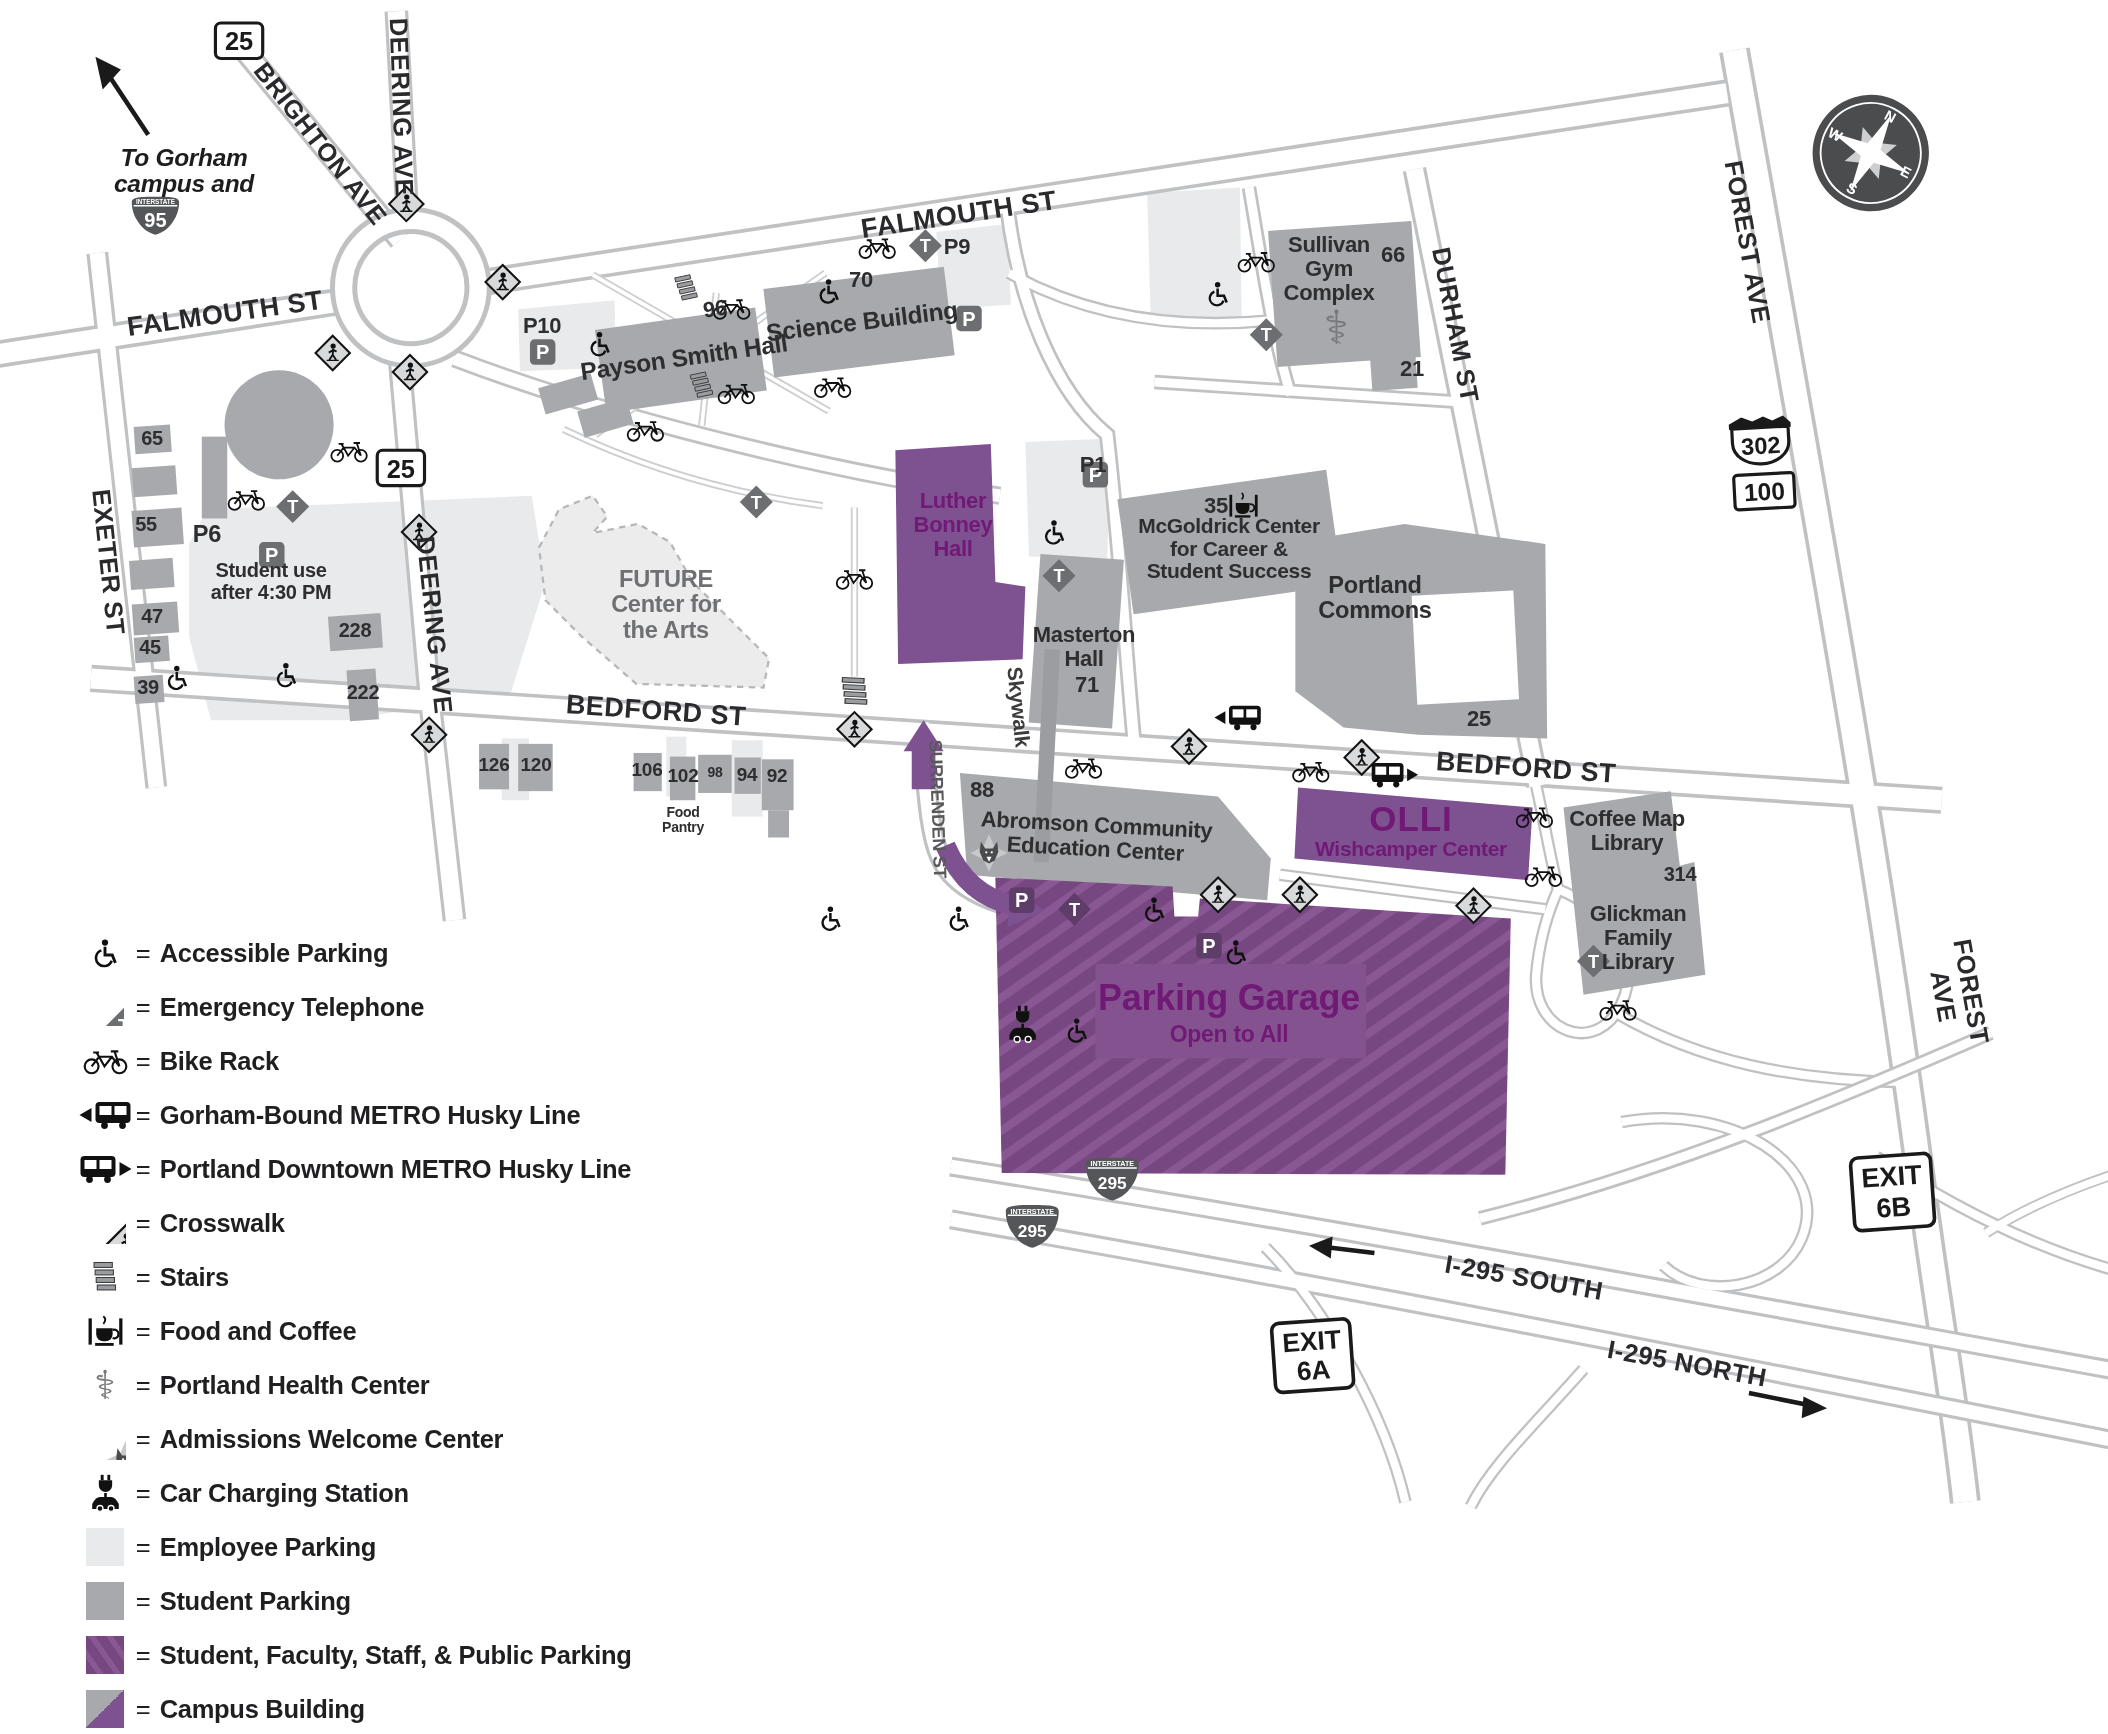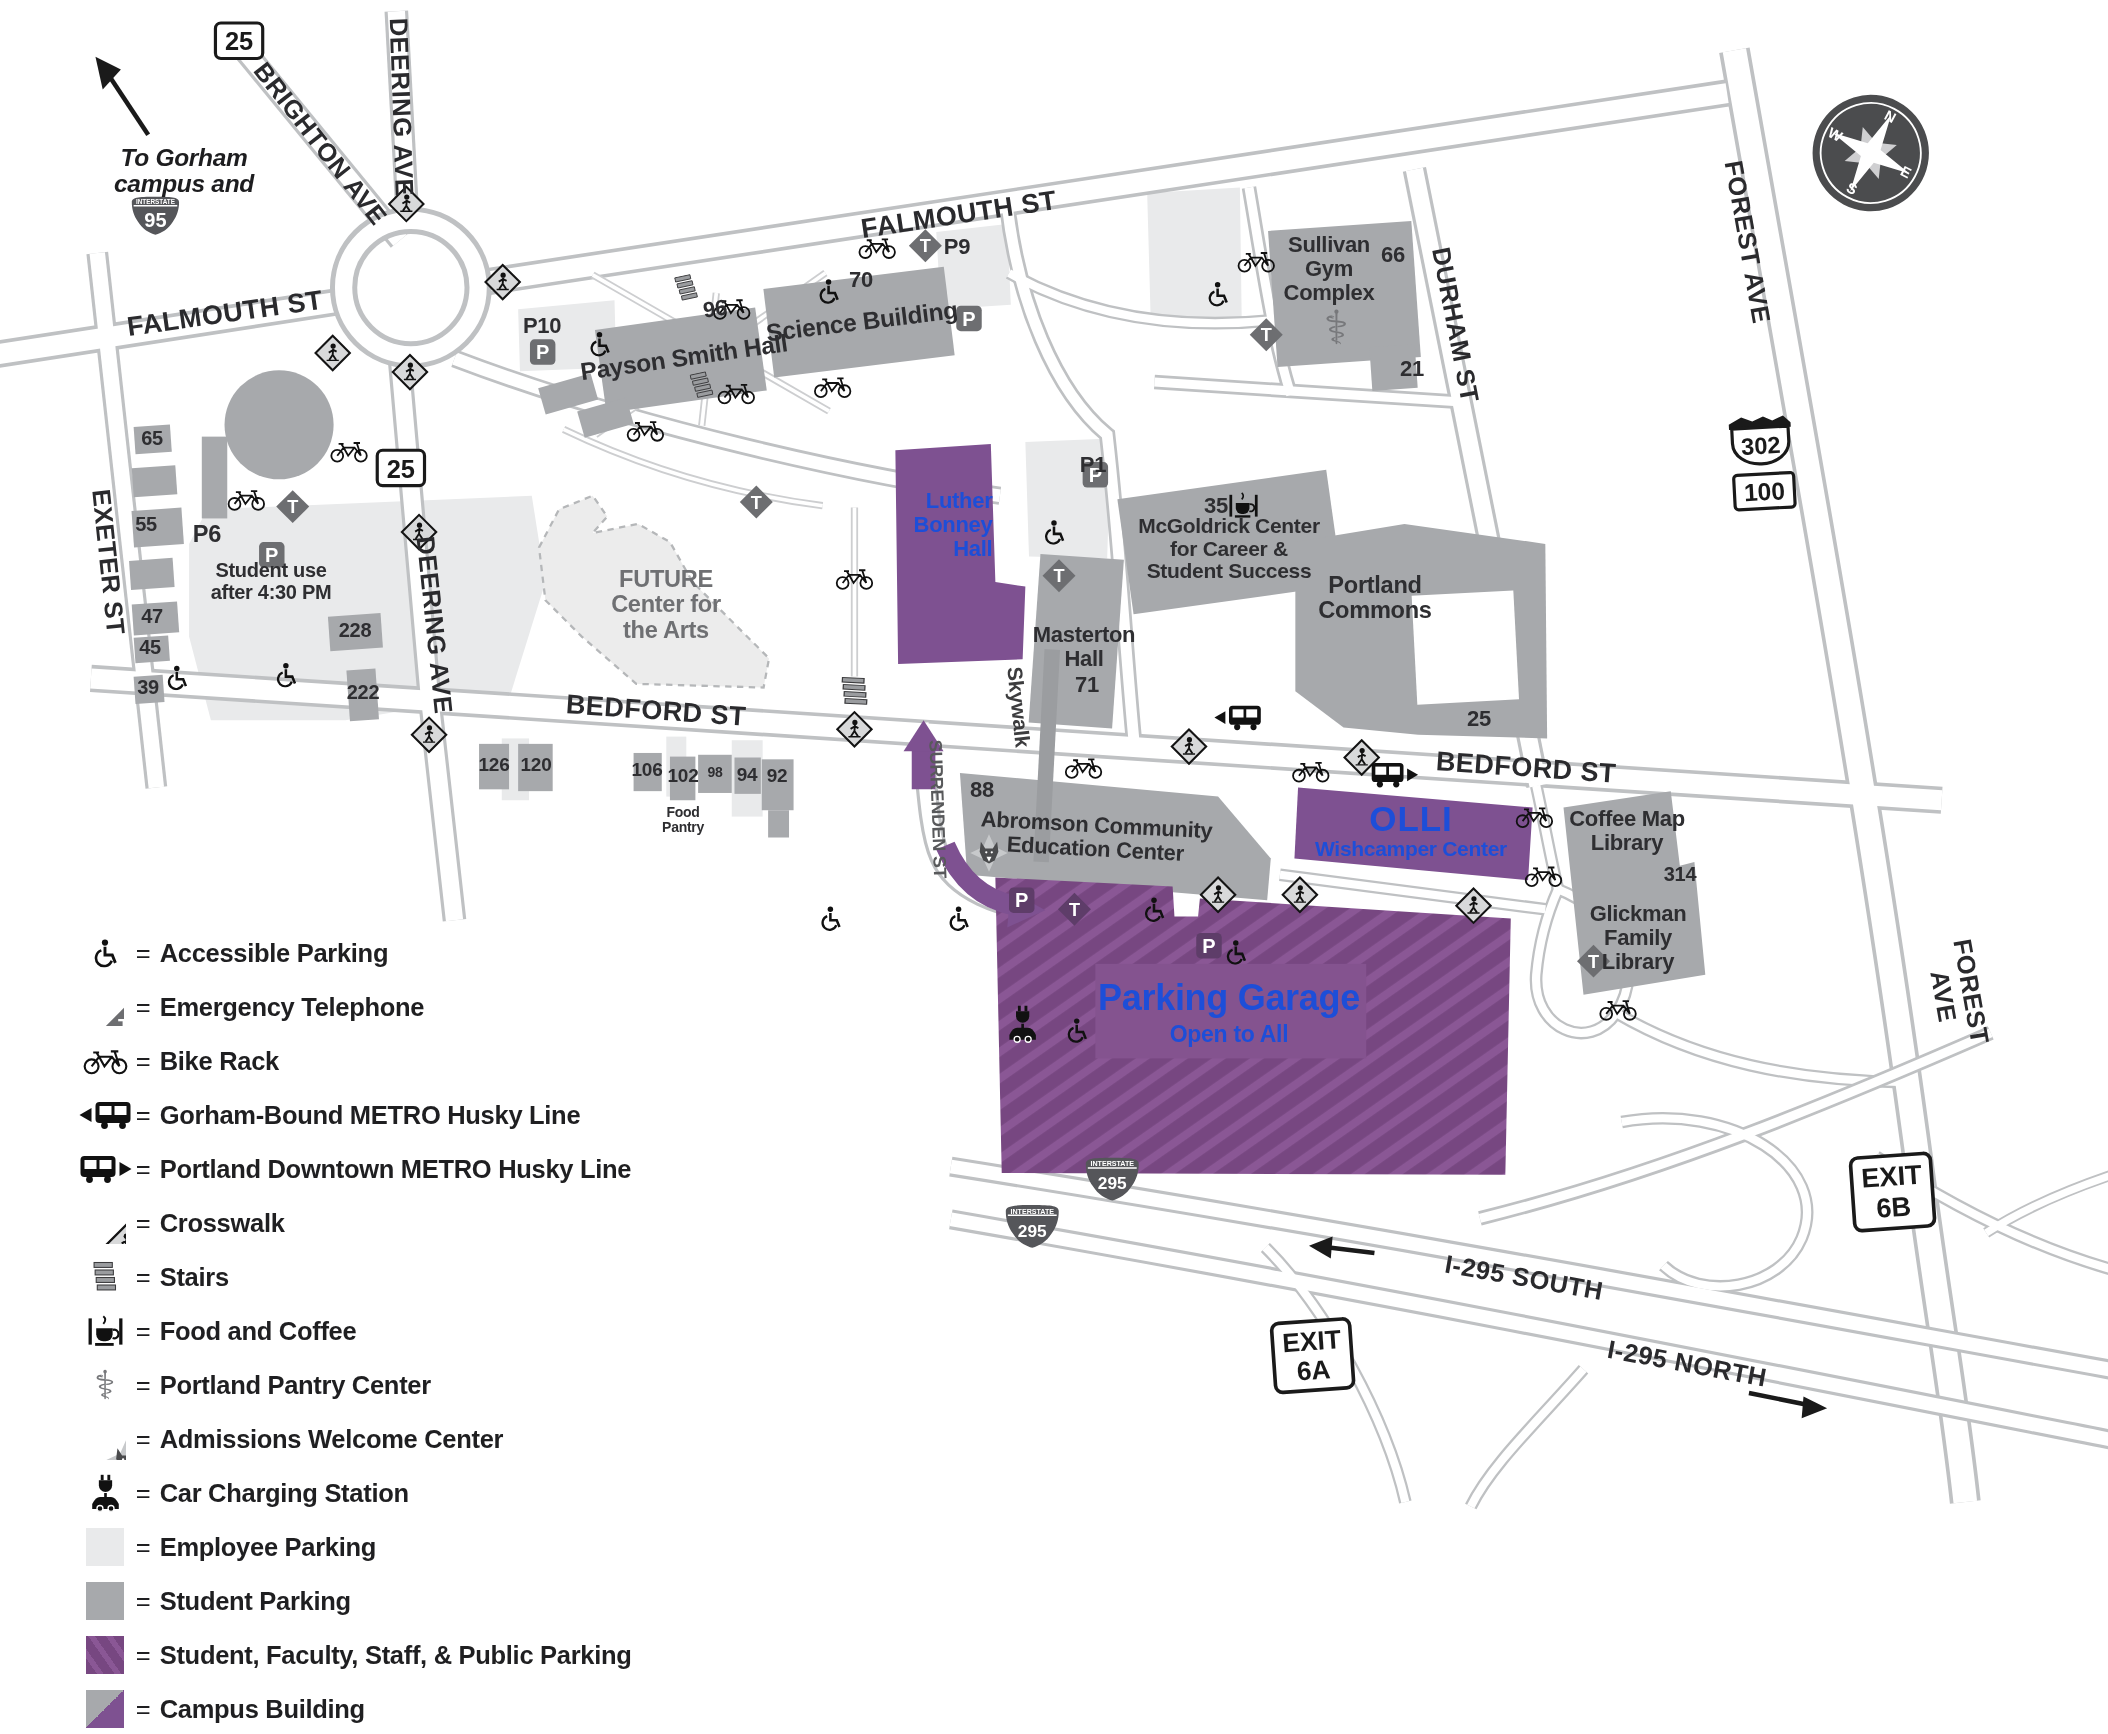--- a/index.html
+++ b/index.html
@@ -2,21 +2,21 @@
 <html style="font-size:14.5px"><head>
 <meta charset="utf-8">
 <style>
   html,body{margin:0;padding:0;background:#fff;}
   #stage{position:relative;width:2108px;height:1735px;background:#fff;overflow:hidden;
          font-family:"Liberation Sans","DejaVu Sans",sans-serif;}
   #stage svg.base{position:absolute;left:0;top:0;}
   .lbl{position:absolute;transform:translate(-50%,-50%) rotate(var(--r,0deg));
        font-weight:bold;color:#2e2e31;white-space:pre-line;text-align:center;
        line-height:1.08;letter-spacing:-0.3px;}
-  .wht{color:#1d4ed8;text-align:right;}
+  .wht{color:#701a75;}
   .ital{font-style:italic;color:#1d1d1f;}
   .gray{color:#6f7073;}
   .st{letter-spacing:0.5px;color:#2a2a2d;}
   
   .hatch{fill:url(#hatchpat);}
   
   #legend{position:absolute;left:76px;top:926px;display:flex;flex-direction:column;}
   .lrow{display:flex;align-items:center;height:54px;}
   .lic{width:58px;display:flex;justify-content:center;align-items:center;flex:0 0 58px;}
   .leq{font-size:25.5px;color:#1f1f21;margin:0 9px 0 1.8px;}
@@ -571,21 +571,21 @@
           <svg width="35" height="35" viewBox="0 0 32 32">
             <use href="#ic-coffee"></use>
           </svg>
         </span>
     <span class="leq">=</span>
     <span class="llab">Food and Coffee</span>
   </div>
   <div class="lrow">
     <span class="lic" style="font-size:40px;color:#77787b;line-height:1">⚕</span>
     <span class="leq">=</span>
-    <span class="llab">Portland Pantry Center</span>
+    <span class="llab">Portland Health Center</span>
   </div>
   <div class="lrow">
     <span class="lic">
           <svg width="42" height="42" viewBox="-16 -16 32 32">
             <use href="#ic-husky"></use>
           </svg>
         </span>
     <span class="leq">=</span>
     <span class="llab">Admissions Welcome Center</span>
   </div>

